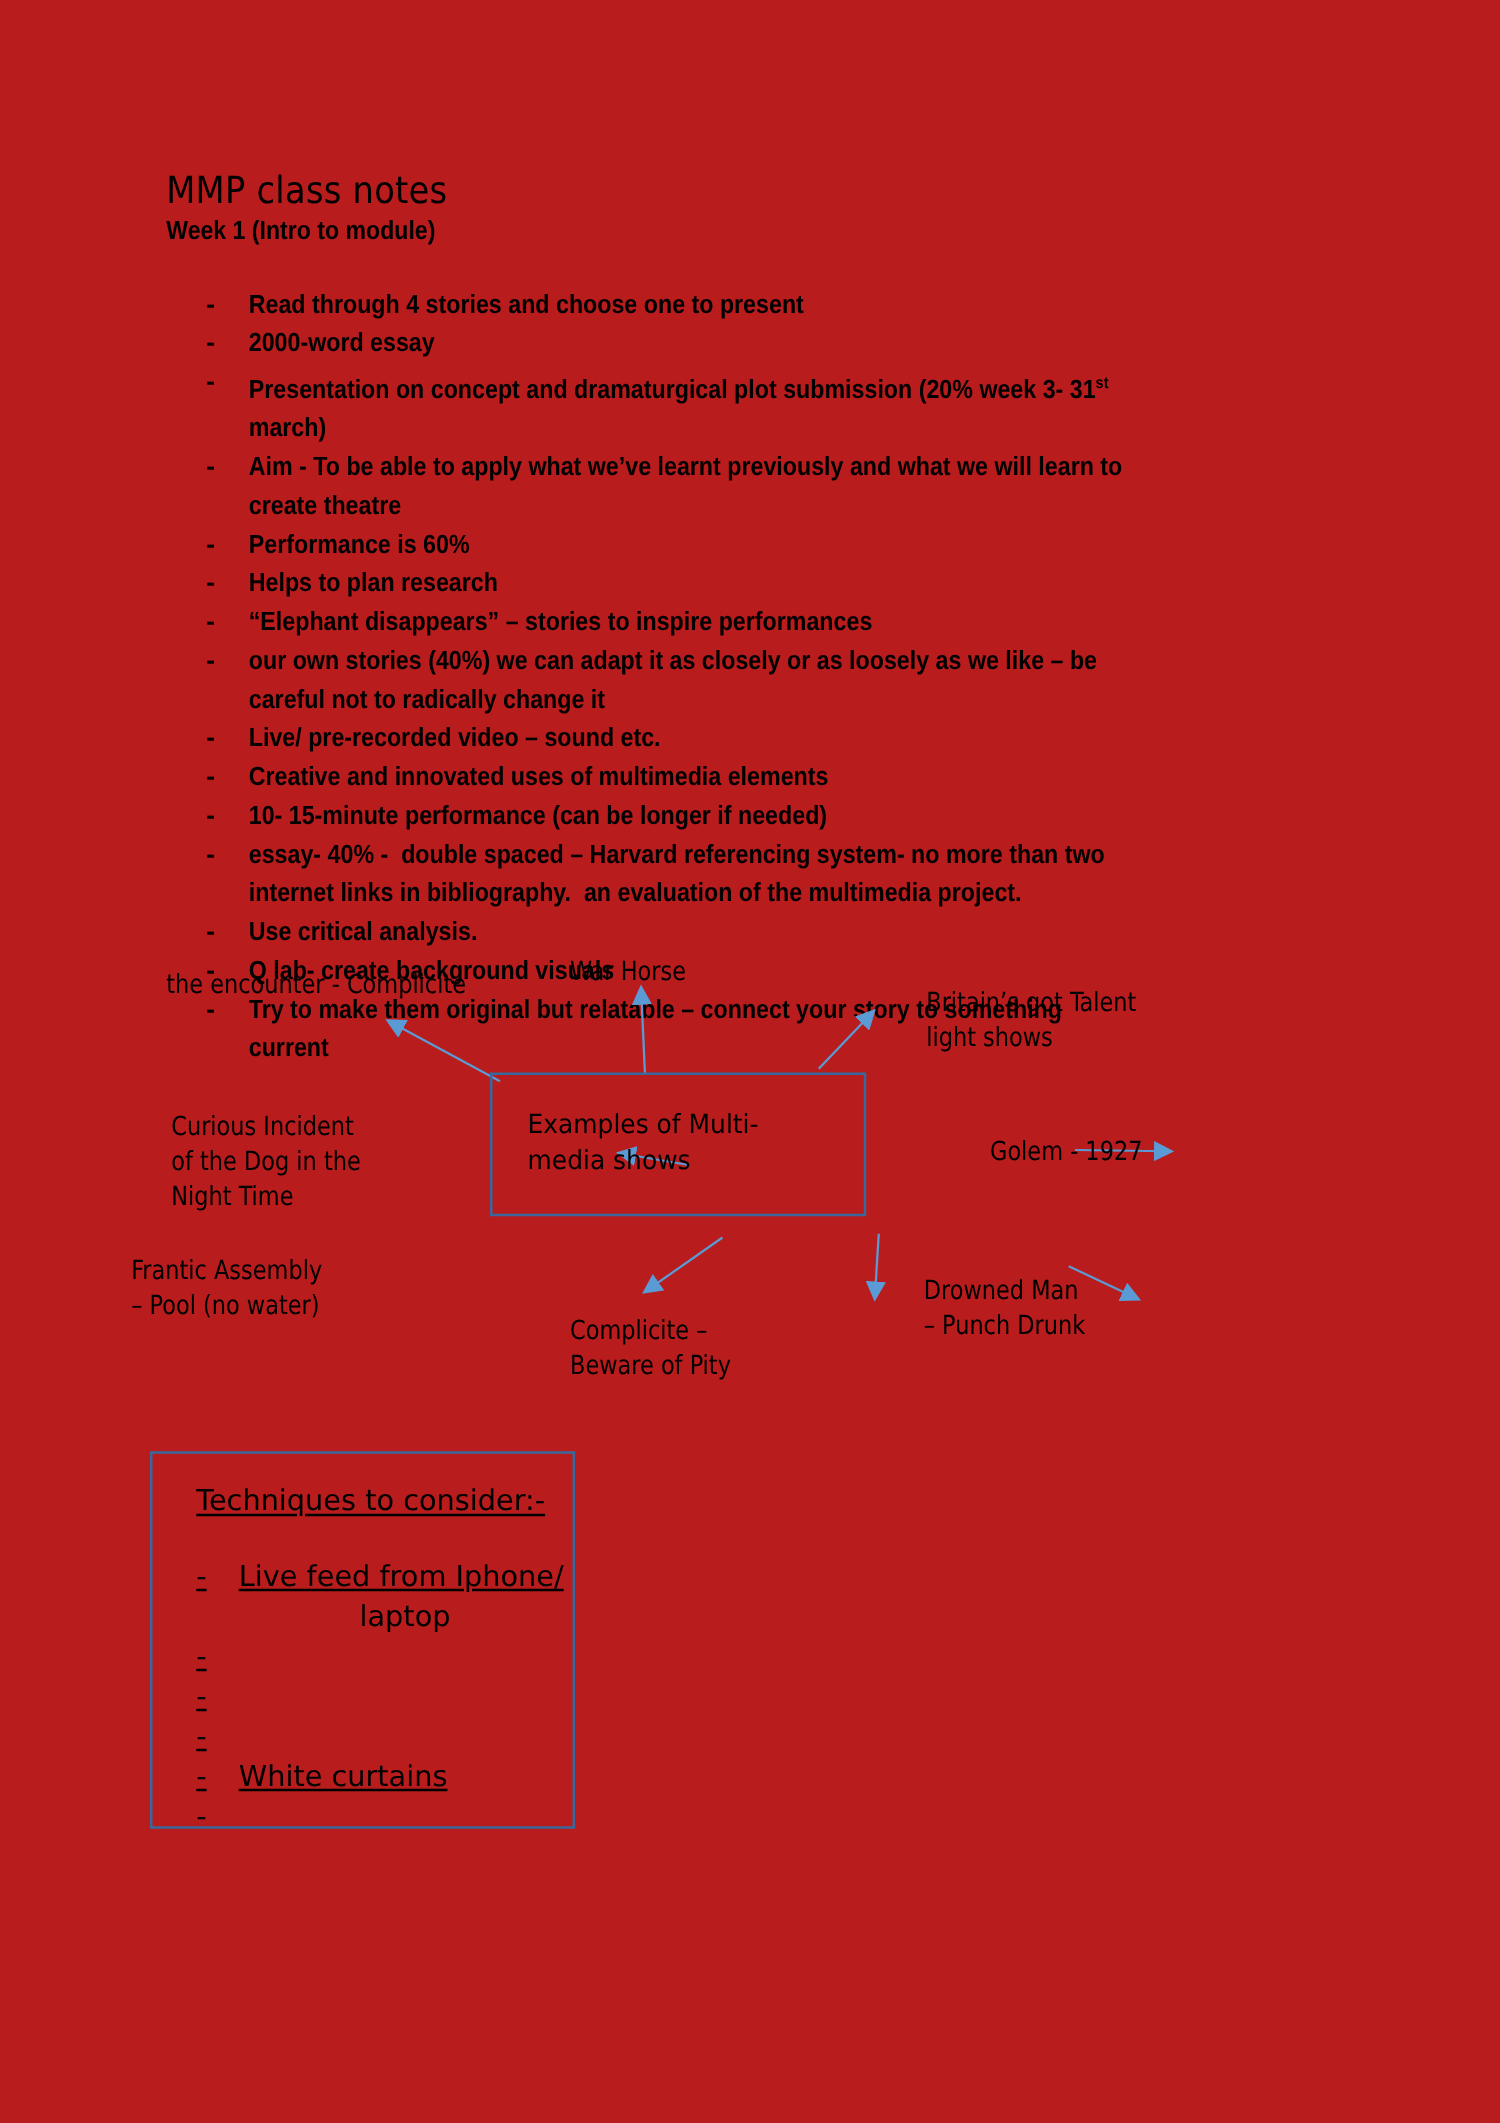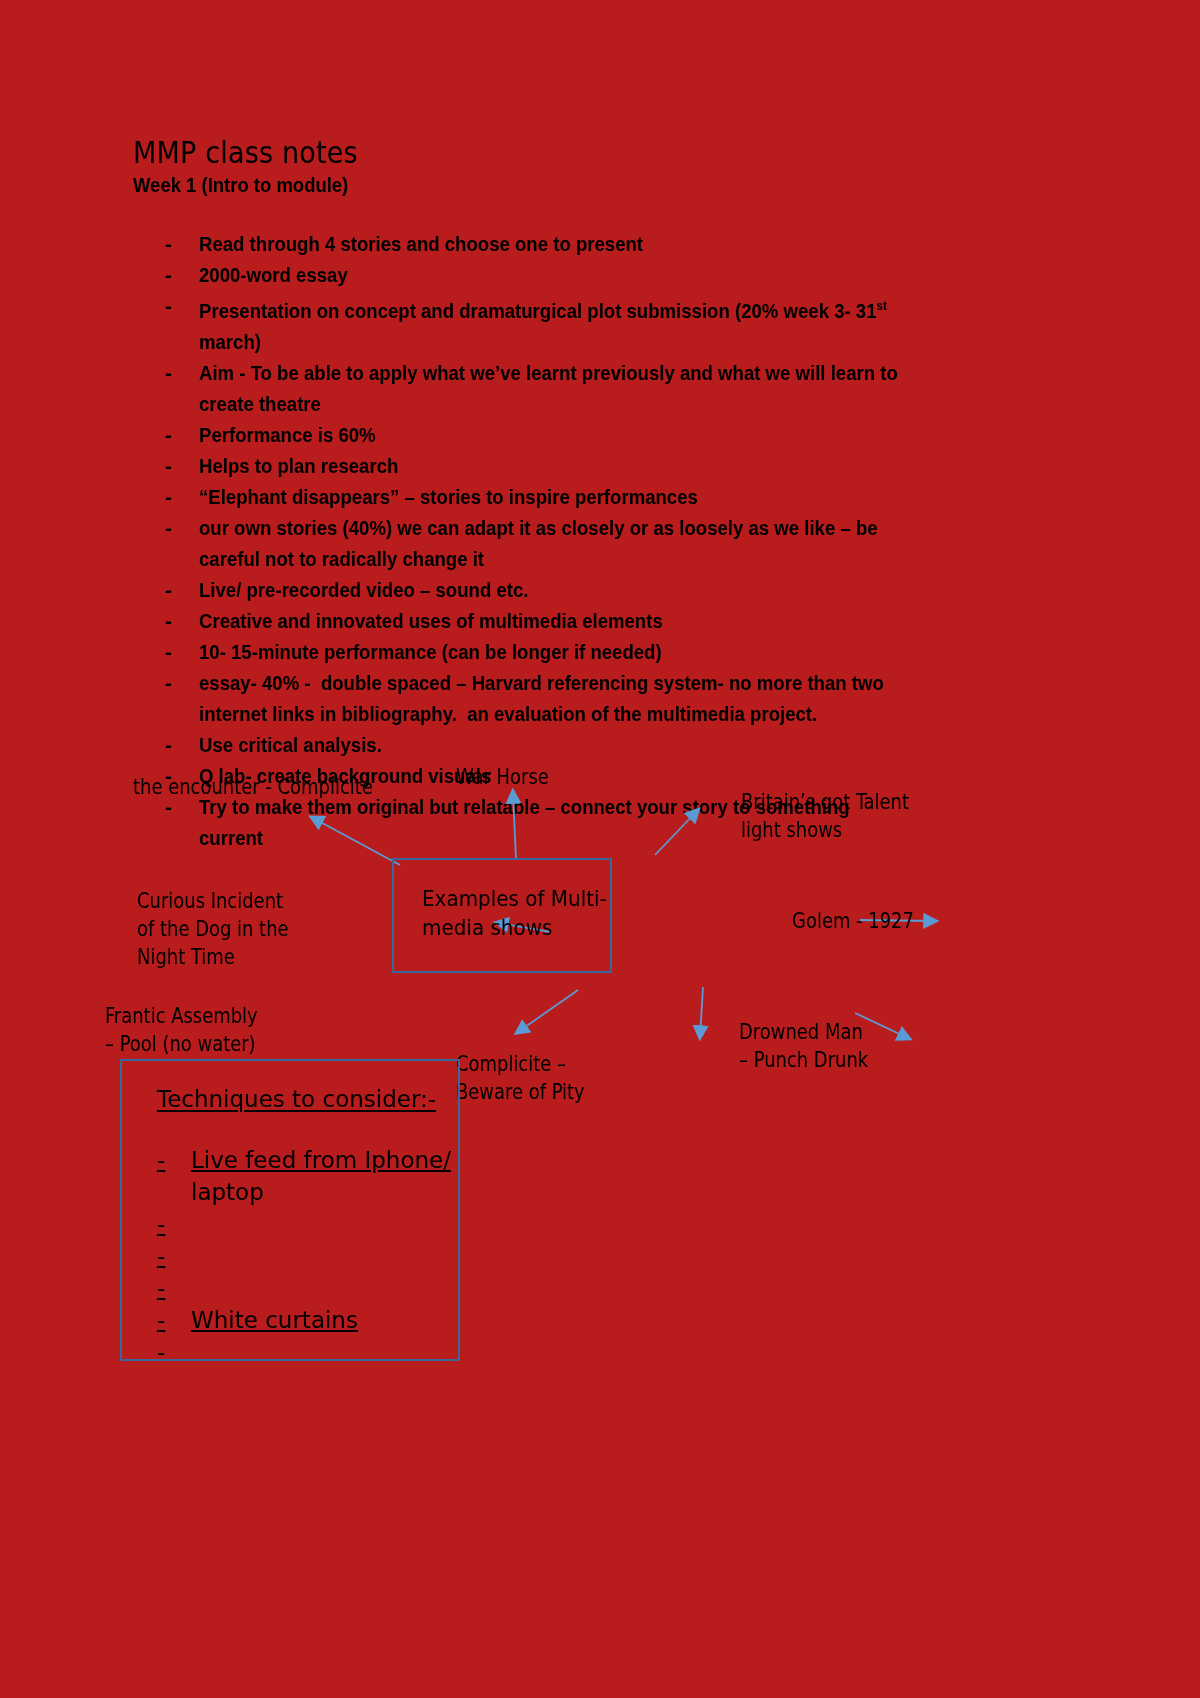--- a/index.html
+++ b/index.html
@@ -23,41 +23,41 @@
   .note-dash{width:34px;flex:0 0 34px;}
   .note-text{flex:1;transform:scaleX(.885);transform-origin:left top;width:113%;
              white-space:pre-wrap;}
   sup{font-size:.62em;vertical-align:super;}
 
   
   .map{position:absolute;left:0;top:755px;width:1200px;height:350px;}
   .map-label{position:absolute;font-size:21px;font-weight:400;line-height:28px;
              font-family:"DejaVu Sans",sans-serif;font-stretch:semi-condensed;
              transform:scaleX(.95);transform-origin:left top;}
-  .center-box{position:absolute;left:392px;top:103px;width:220px;height:115px;
+  .center-box{position:absolute;left:392px;top:103px;width:301px;height:115px;
               border:2px solid #39699c;box-sizing:border-box;}
   .center-box .ctext{position:absolute;left:28px;top:25px;width:210px;font-size:21px;
                      line-height:29px;font-family:"DejaVu Sans",sans-serif;
                      transform:scaleX(.95);transform-origin:left top;}
   svg.arrows{position:absolute;left:0;top:0;width:1200px;height:350px;overflow:visible;}
 
   
-  .tech-box{position:absolute;left:120px;top:1059px;width:340px;height:302px;
+  .tech-box{position:absolute;left:120px;top:1161px;width:340px;height:302px;
             border:2px solid #39699c;box-sizing:border-box;overflow:hidden;}
   .tech-title{position:absolute;left:35px;top:25px;font-size:23px;
               text-decoration:underline;text-underline-offset:3px;
               font-family:"DejaVu Sans",sans-serif;}
   .tech-list{position:absolute;left:35px;top:83px;width:300px;}
   .tech-row{display:flex;align-items:flex-start;font-size:23px;line-height:32px;
             font-family:"DejaVu Sans",sans-serif;}
   .tech-dash{flex:0 0 34px;text-decoration:underline;text-underline-offset:2px;}
   .tech-dash.plain{text-decoration:none;}
   .tech-text{flex:1;text-decoration:underline;}
   .tech-cont{padding-left:34px;font-size:23px;line-height:32px;
-             font-family:"DejaVu Sans",sans-serif;}
+             font-family:"DejaVu Sans",sans-serif;text-align:center;}
 </style>
 </head>
 <body>
 
 <div class="page">
 
   <div class="doc-title">MMP class notes</div>
   <div class="doc-sub">Week 1 (Intro to module)</div>
 
   <div class="notes">

